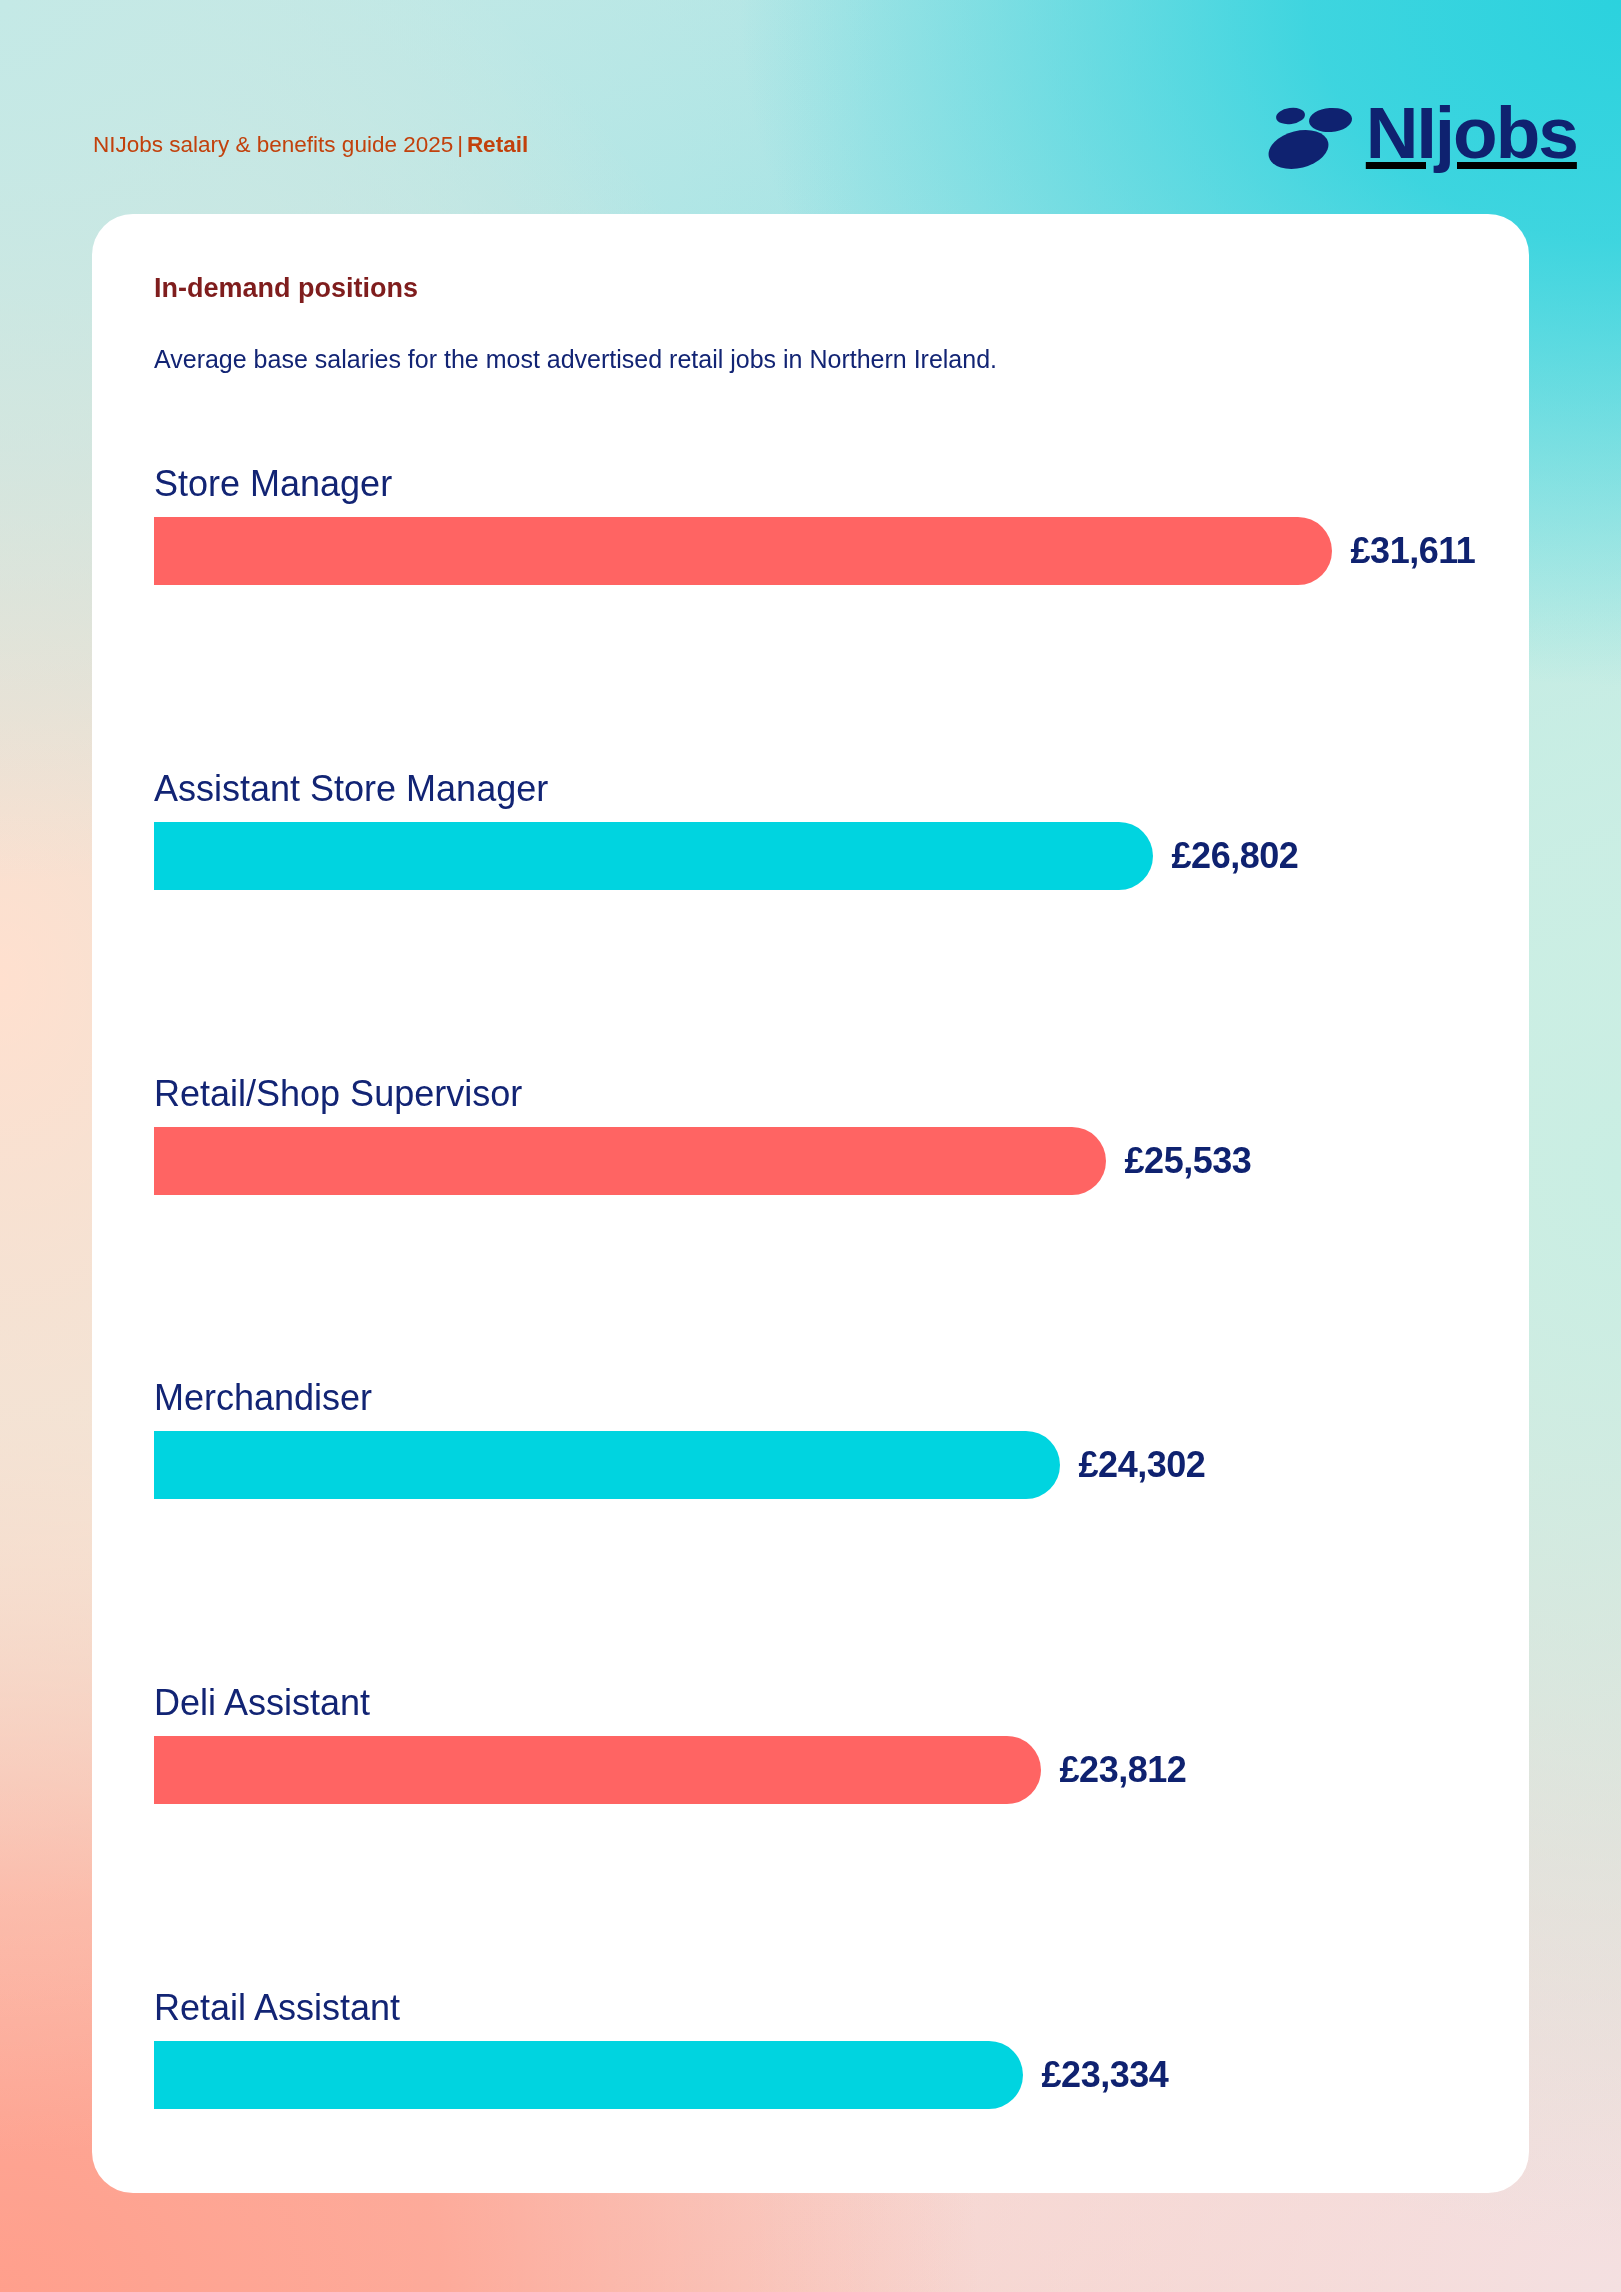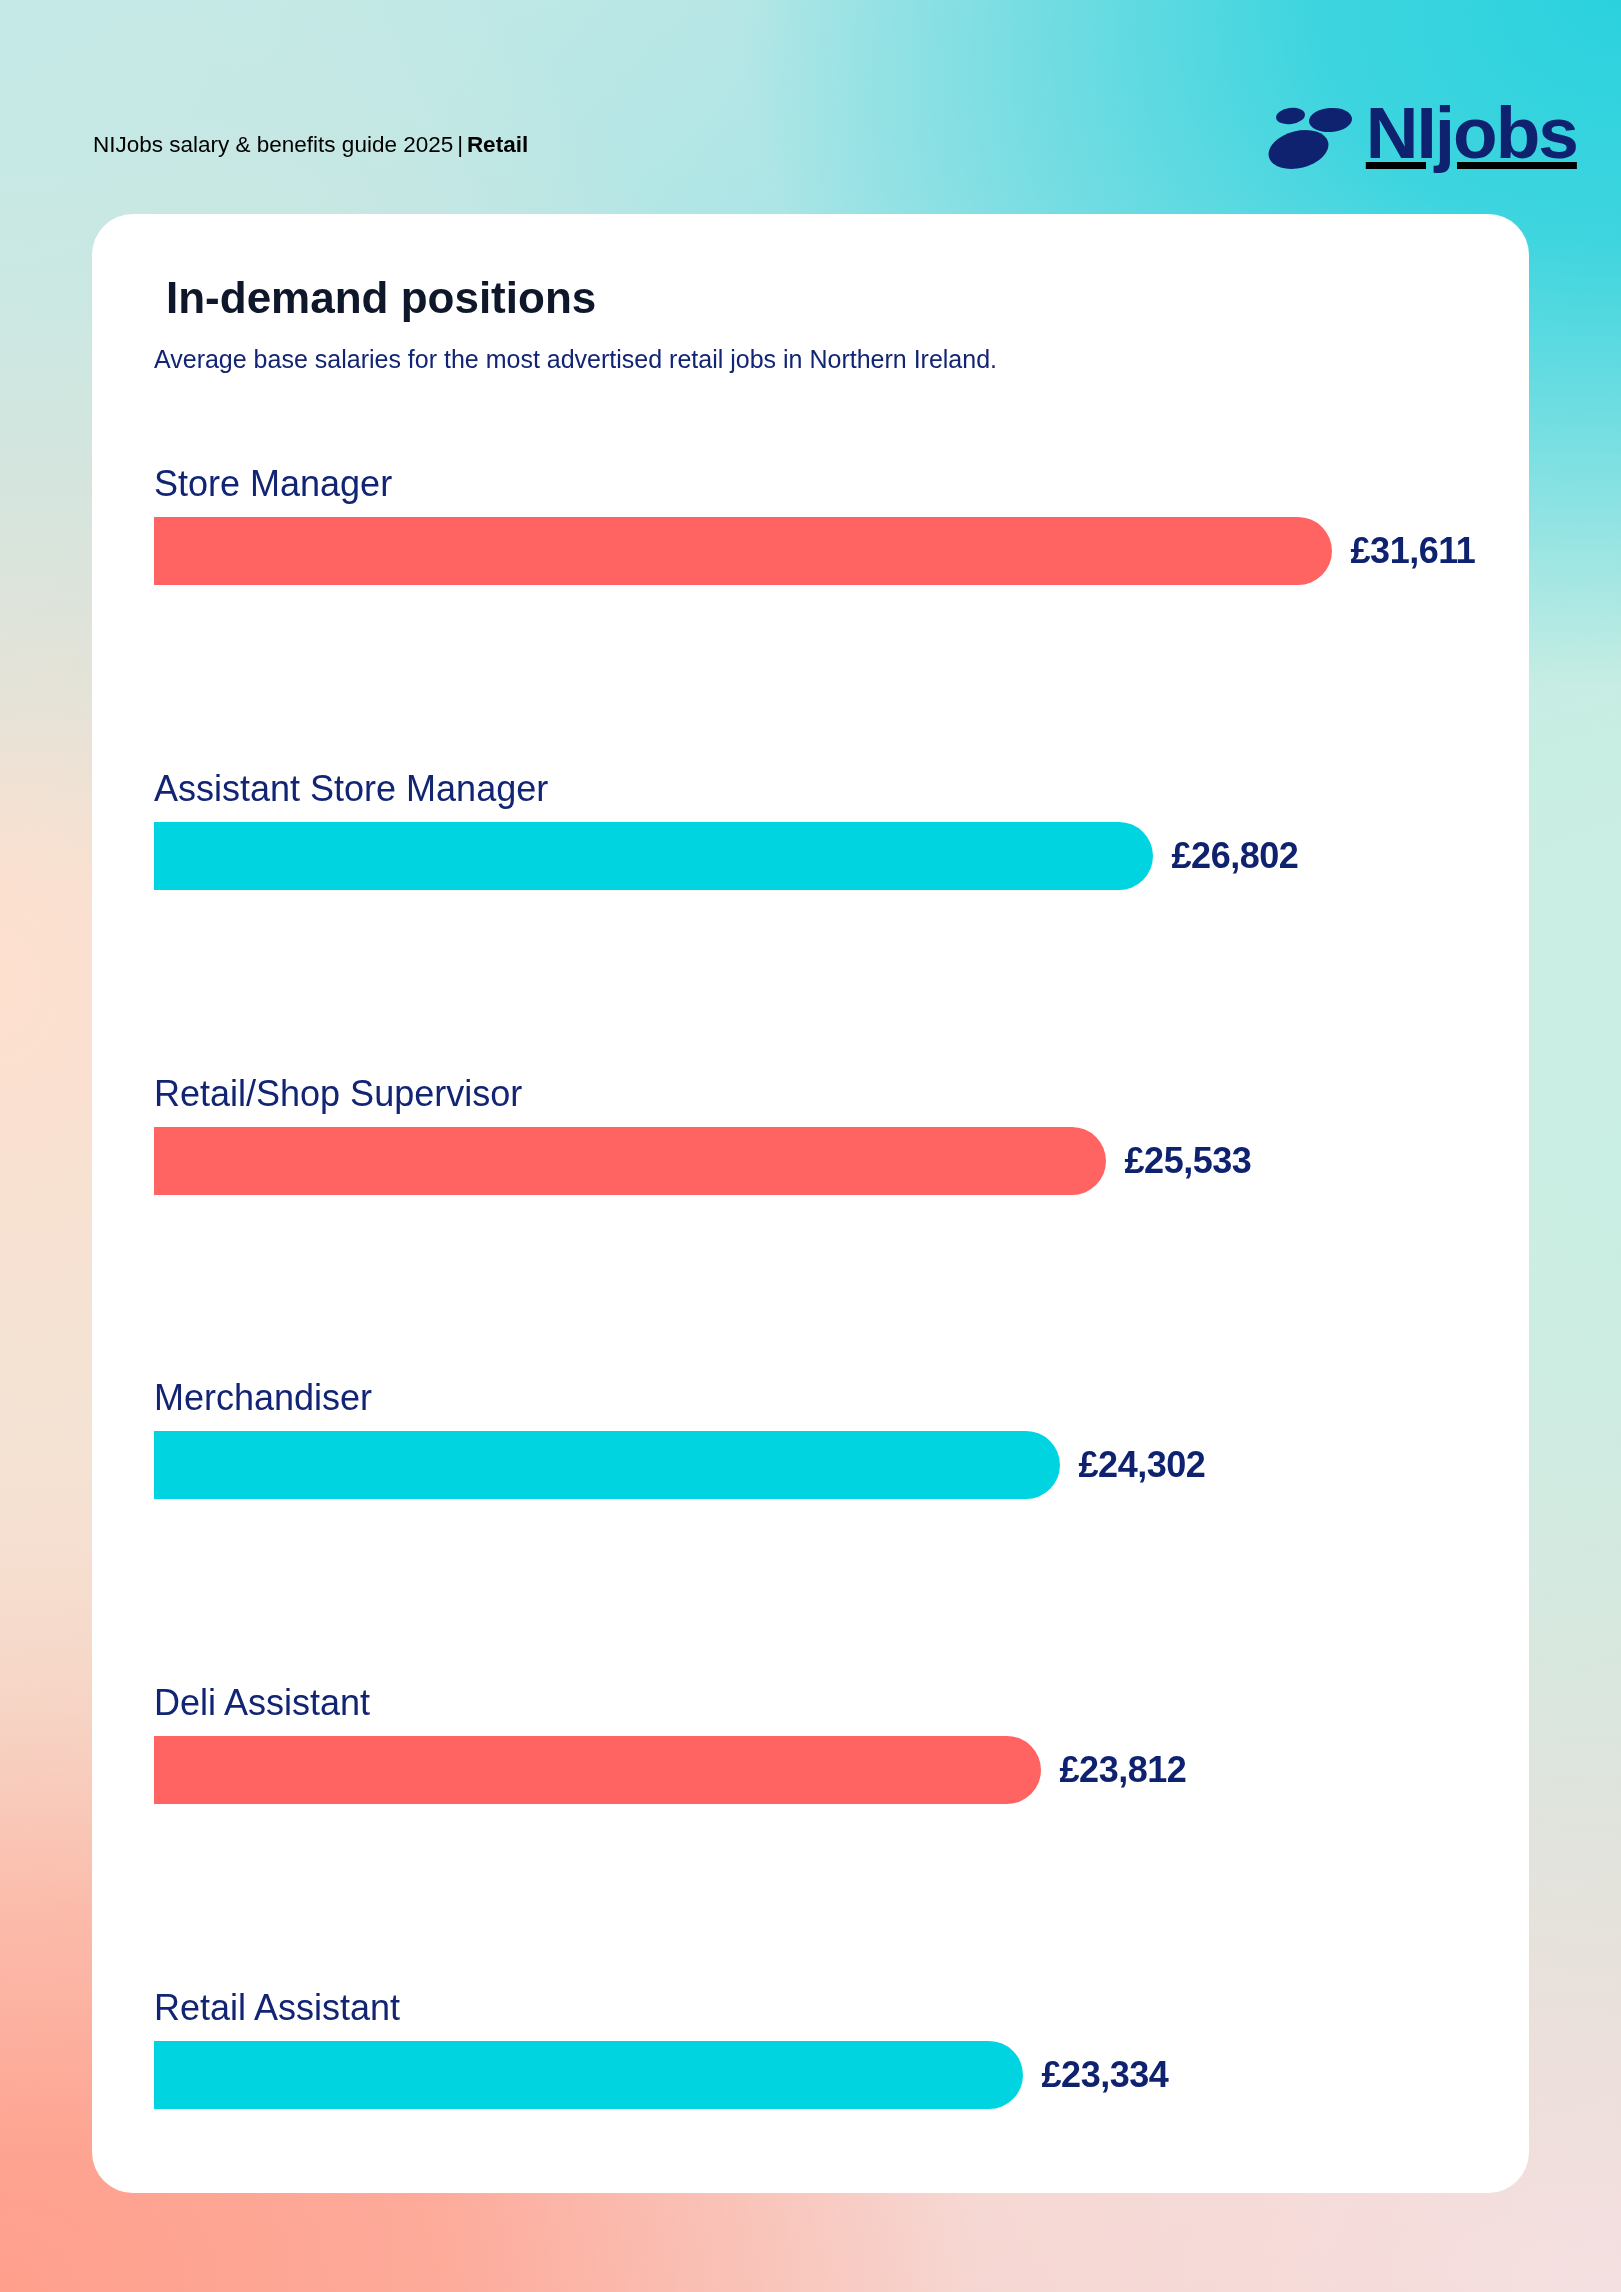--- a/index.html
+++ b/index.html
@@ -21,21 +21,21 @@
         radial-gradient(ellipse 980px 882px at 0px 2293px, #ff9f8c 0%, rgba(255,159,140,0.8) 45%, rgba(255,159,140,0) 100%),
         radial-gradient(ellipse 882px 686px at 1621px 2293px, #f4e0e1 0%, rgba(244,224,225,0) 100%),
         linear-gradient(160deg, #bfe8e6 0%, #9fe3e5 25%, #d7efe6 55%, #f6d9d4 80%, #f8d0c8 100%);
     }
 
     .header-title {
       position: absolute;
       left: 93px;
       top: 132px;
       font-size: 22.5px;
-      color: #000000;
+      color: #c2410c;
       white-space: nowrap;
     }
     .header-title .sep { margin: 0 3.9px; }
     .header-title .section { font-weight: bold; }
 
     .logo {
       position: absolute;
       left: 1268px;
       top: 96px;
       height: 78px;
@@ -71,25 +71,25 @@
       left: 92px;
       top: 214px;
       width: 1437px;
       height: 1979px;
       background: #ffffff;
       border-radius: 41px;
     }
 
     .chart-title {
       position: absolute;
-      left: 74px;
+      left: 62px;
       top: 59px;
-      font-size: 44px;
+      font-size: 27px;
       font-weight: bold;
-      color: #0f172a;
+      color: #7f1d1d;
       white-space: nowrap;
     }
     .chart-subtitle {
       position: absolute;
       left: 62px;
       top: 131px;
       font-size: 25px;
       color: #122474;
       white-space: nowrap;
     }

